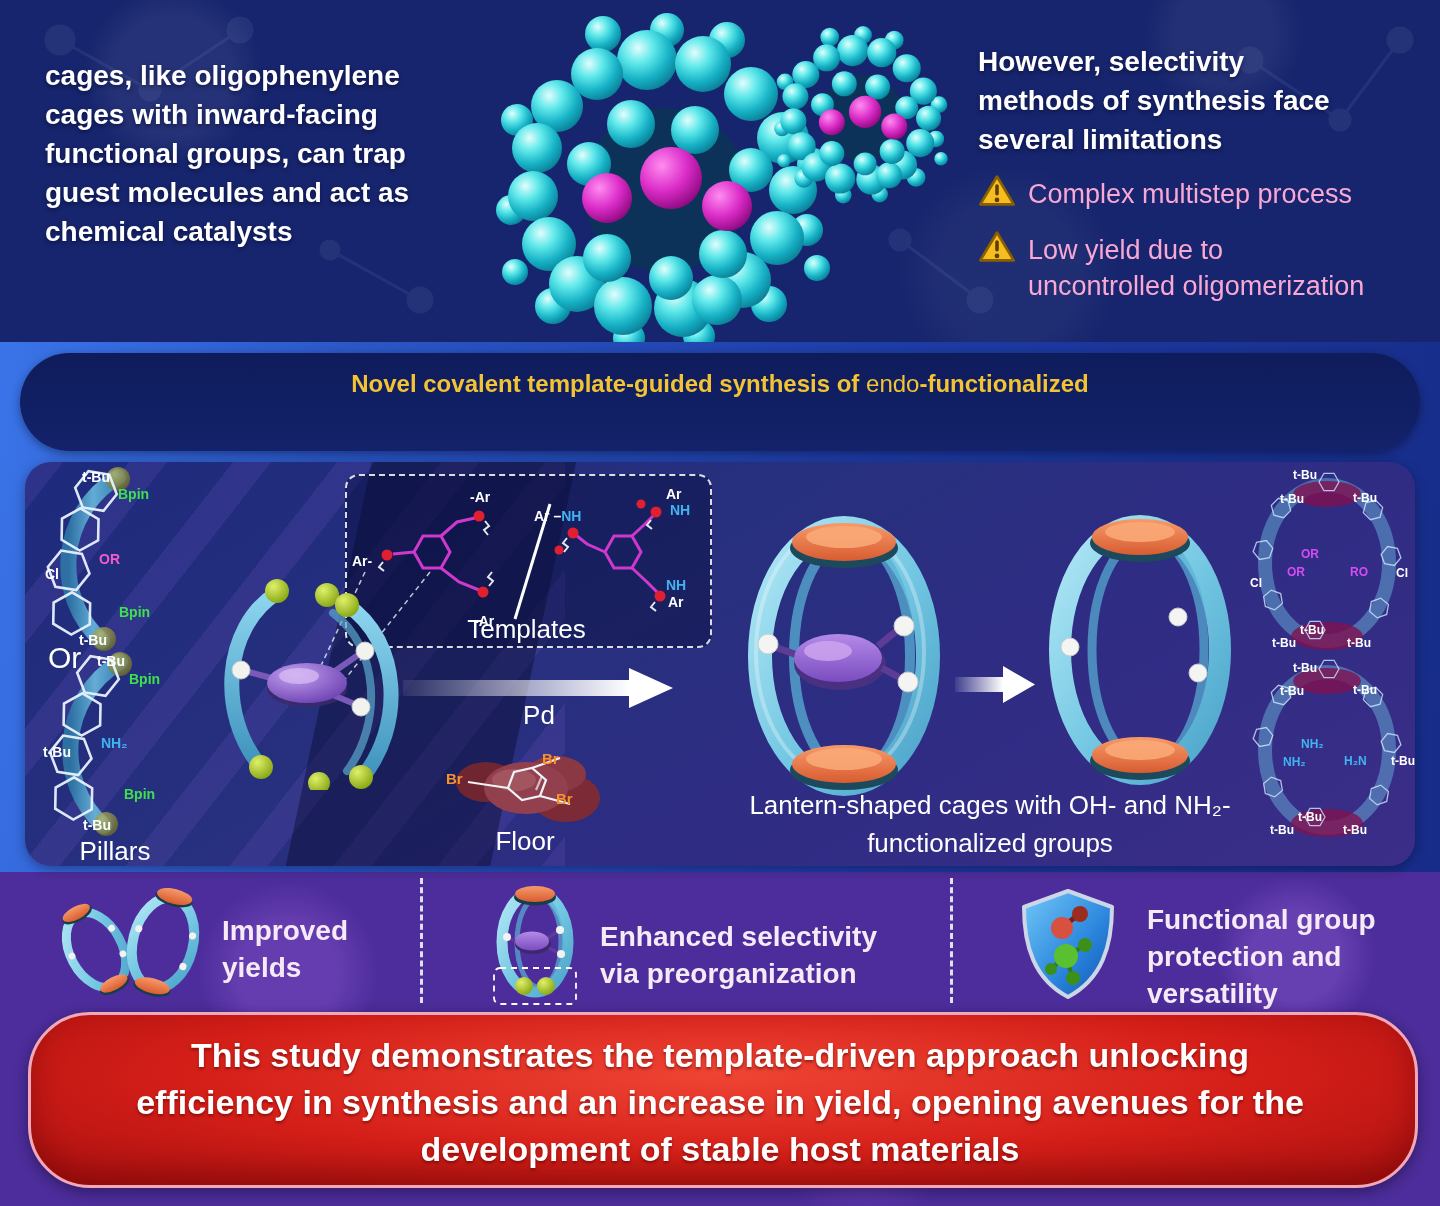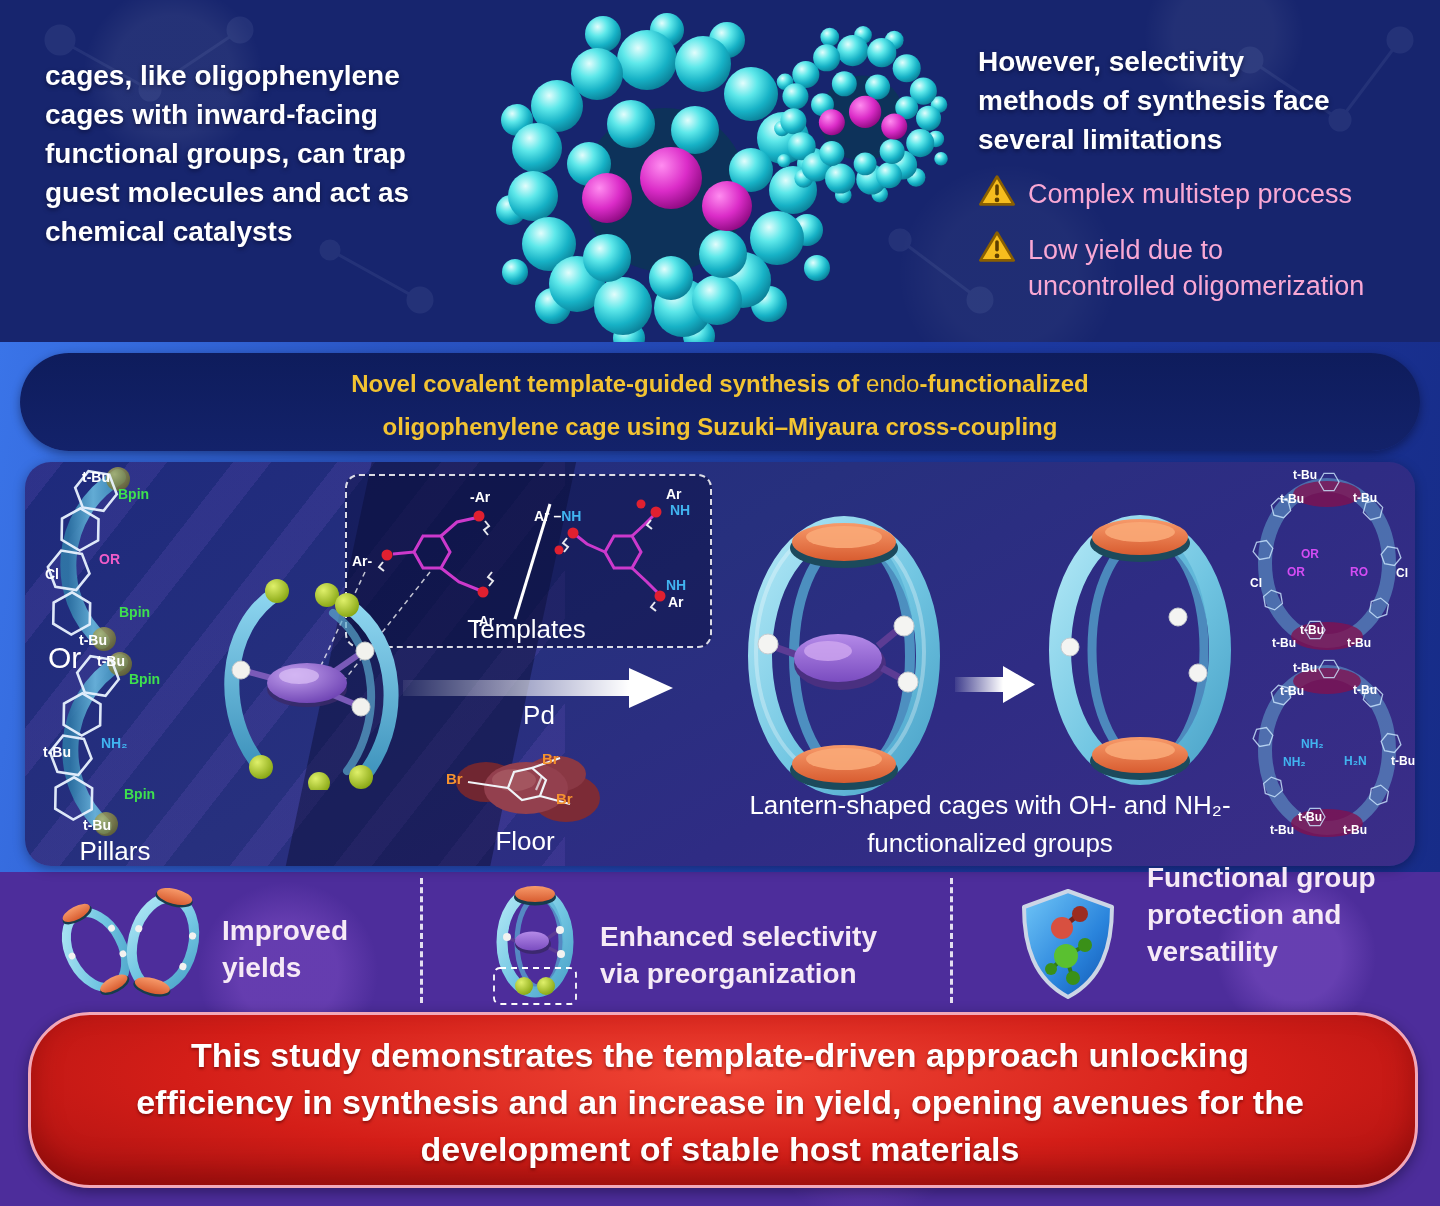--- a/index.html
+++ b/index.html
@@ -182,21 +182,20 @@
       <use href="#warn"></use>
     </svg>
   <div class="abs" style="left:1028px;top:232px">
     <div class="warn-text">Low yield due to</div>
     <div class="warn-text">uncontrolled oligomerization</div>
   </div>
 
   <div class="abs banner"></div>
   <div class="abs banner-text">
     <div><span>Novel covalent template-guided synthesis of </span><span class="banner-term">endo</span><span>-functionalized</span></div>
-    <div>oligophenylene cage using Suzuki–Miyaura cross-coupling</div>
   </div>
 
   <div class="abs panel">
     <div class="streaks"></div>
     <div class="ribbon"></div>
   </div>
 
   <svg class="abs" style="left:38px;top:465px" width="130" height="192" viewBox="0 0 130 192">
     <defs>
       <linearGradient id="arcg" x1="0" y1="0" x2="1" y2="0">
@@ -560,21 +559,21 @@
     <g stroke="#2f7a18" stroke-width="4">
       <line x1="52" y1="70" x2="70" y2="60"></line>
         <line x1="52" y1="70" x2="38" y2="82"></line>
         <line x1="52" y1="70" x2="58" y2="90"></line>
     </g>
     <circle cx="52" cy="70" r="12" fill="#5ac030"></circle>
       <circle cx="71" cy="59" r="7" fill="#3a9018"></circle>
     <circle cx="37" cy="83" r="6" fill="#3a9018"></circle>
       <circle cx="59" cy="92" r="7" fill="#3a9018"></circle>
   </svg>
-  <div class="abs" style="left:1147px;top:859px">
+  <div class="abs" style="left:1147px;top:901px">
     <div class="benefit">Functional group</div>
     <div class="benefit">protection and</div>
     <div class="benefit">versatility</div>
   </div>
 
   <div class="abs conclusion"></div>
   <div class="abs conclusion-text">
     <div>This study demonstrates the template-driven approach unlocking</div>
     <div>efficiency in synthesis and an increase in yield, opening avenues for the</div>
     <div>development of stable host materials</div>

